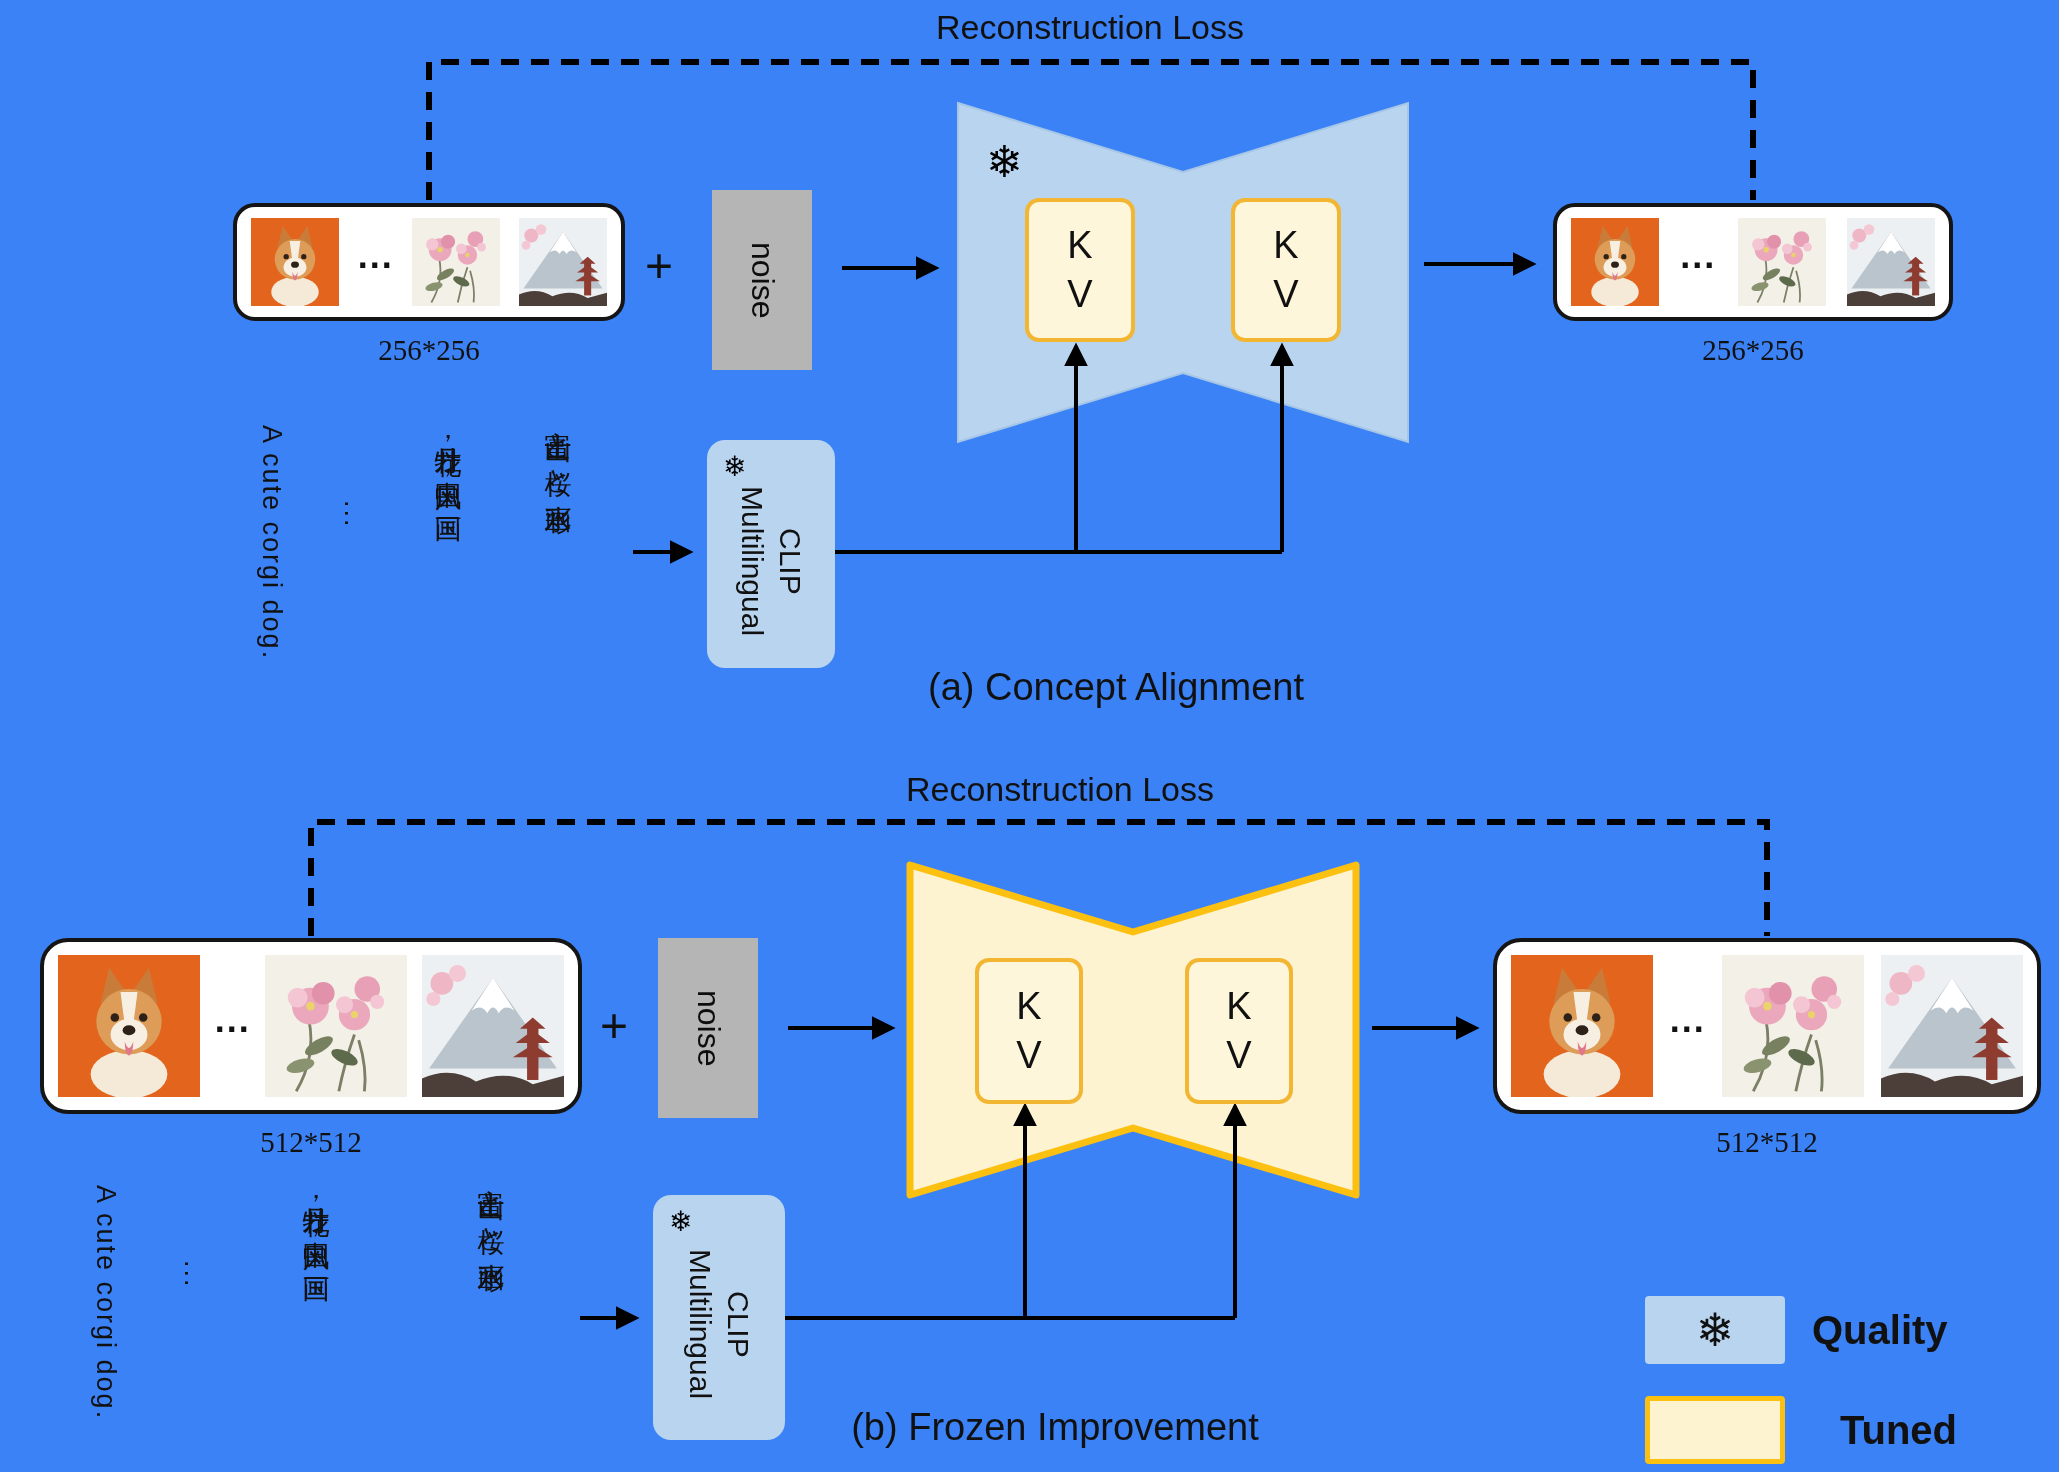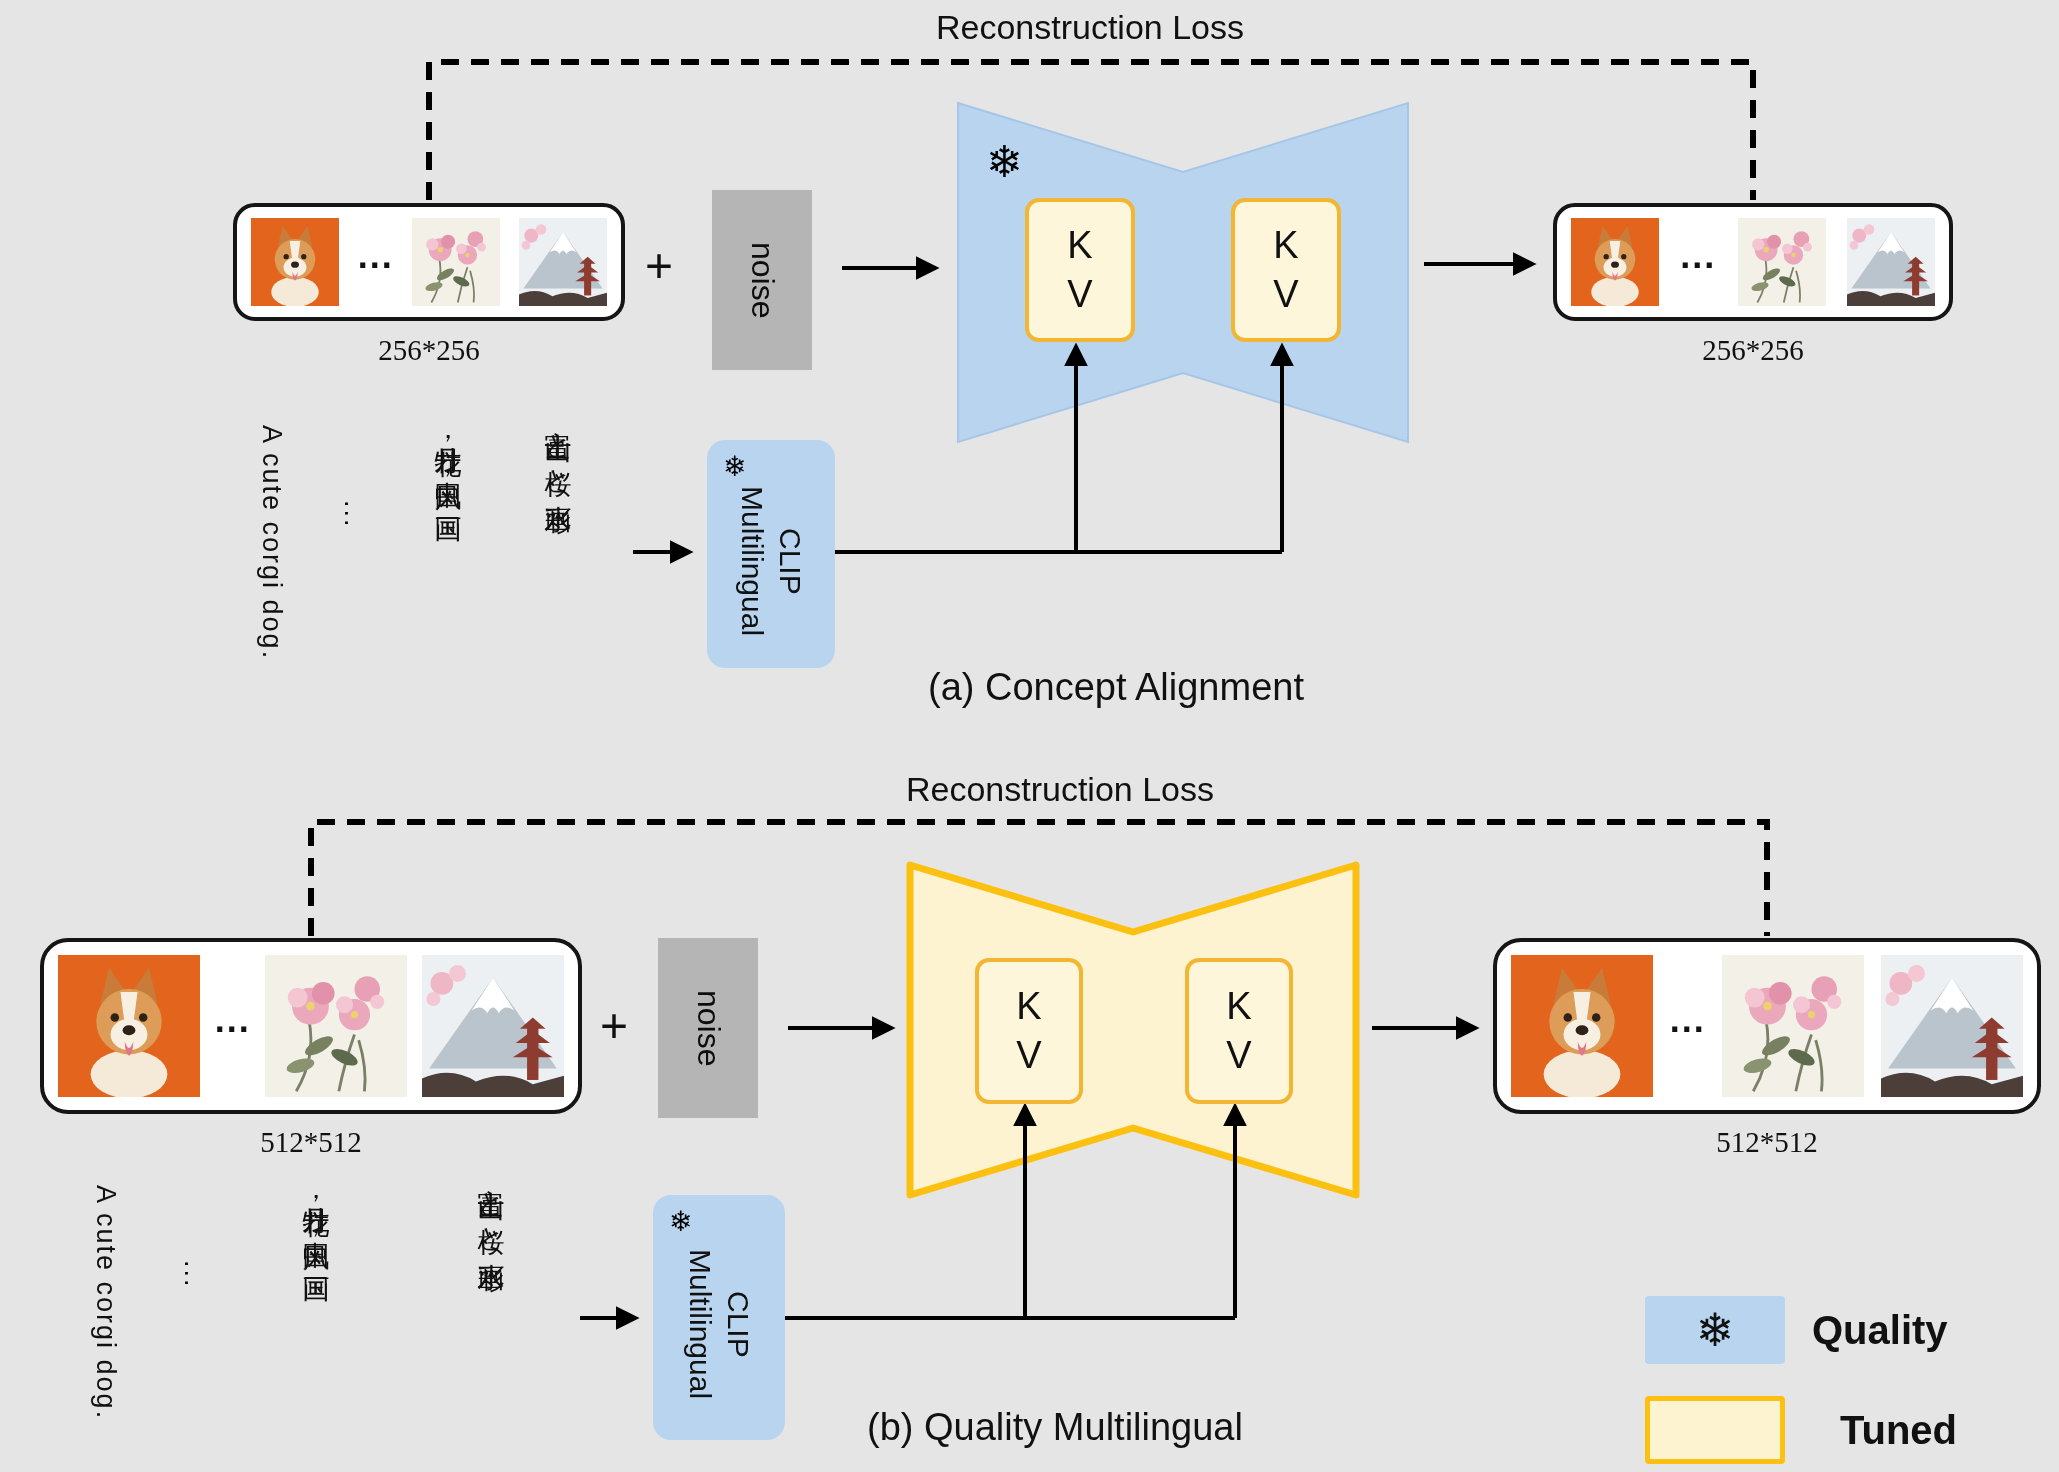--- a/index.html
+++ b/index.html
@@ -1,17 +1,17 @@
 <!DOCTYPE html>
 <html><head>
 <meta charset="utf-8">
 <style>
   html,body { margin:0; padding:0; background:#ffffff; }
   body { font-family:"Liberation Sans", sans-serif; color:#111; }
-  .canvas { position:relative; width:2059px; height:1472px; background:#e5e5e5; overflow:hidden; }
+  .canvas { position:relative; width:2059px; height:1472px; background:#3b82f6; overflow:hidden; }
 
   svg.overlay { position:absolute; left:0; top:0; width:2059px; height:1472px; }
 
   .loss { position:absolute; font-size:34px; text-align:center; }
   .caption { position:absolute; font-size:38px; text-align:center; }
 
   .strip { position:absolute; border:4px solid #151515; border-radius:22px; background:#fff;
            display:flex; align-items:center; justify-content:space-between;
            padding:0 14px; box-sizing:border-box; }
   .thumb { flex:none; display:block; }
@@ -235,21 +235,21 @@
   <div class="vprompt" style="left:473px; top:1168px;">富士山と桜と水彩画</div>
 
   <div class="clip" style="left:653px; top:1195px; width:132px; height:245px;">
     <span class="snow">❄</span>
     <div class="lines">
       <span>Multilingual</span>
       <span>CLIP</span>
     </div>
   </div>
 
-  <div class="caption" style="left:820px; top:1406px; width:470px;">(b) Quality Multilingual</div>
+  <div class="caption" style="left:820px; top:1406px; width:470px;">(b) Frozen Improvement</div>
 
   <div class="legend-box frozen" style="left:1645px; top:1296px; width:140px; height:68px;">
     <span>❄</span>
   </div>
   <div class="legend-label" style="left:1812px; top:1308px;">Quality</div>
 
   <div class="legend-box tuned" style="left:1645px; top:1396px; width:140px; height:68px;"></div>
   <div class="legend-label" style="left:1812px; top:1408px;margin-left:28px;">Tuned</div>
 
 </div>

